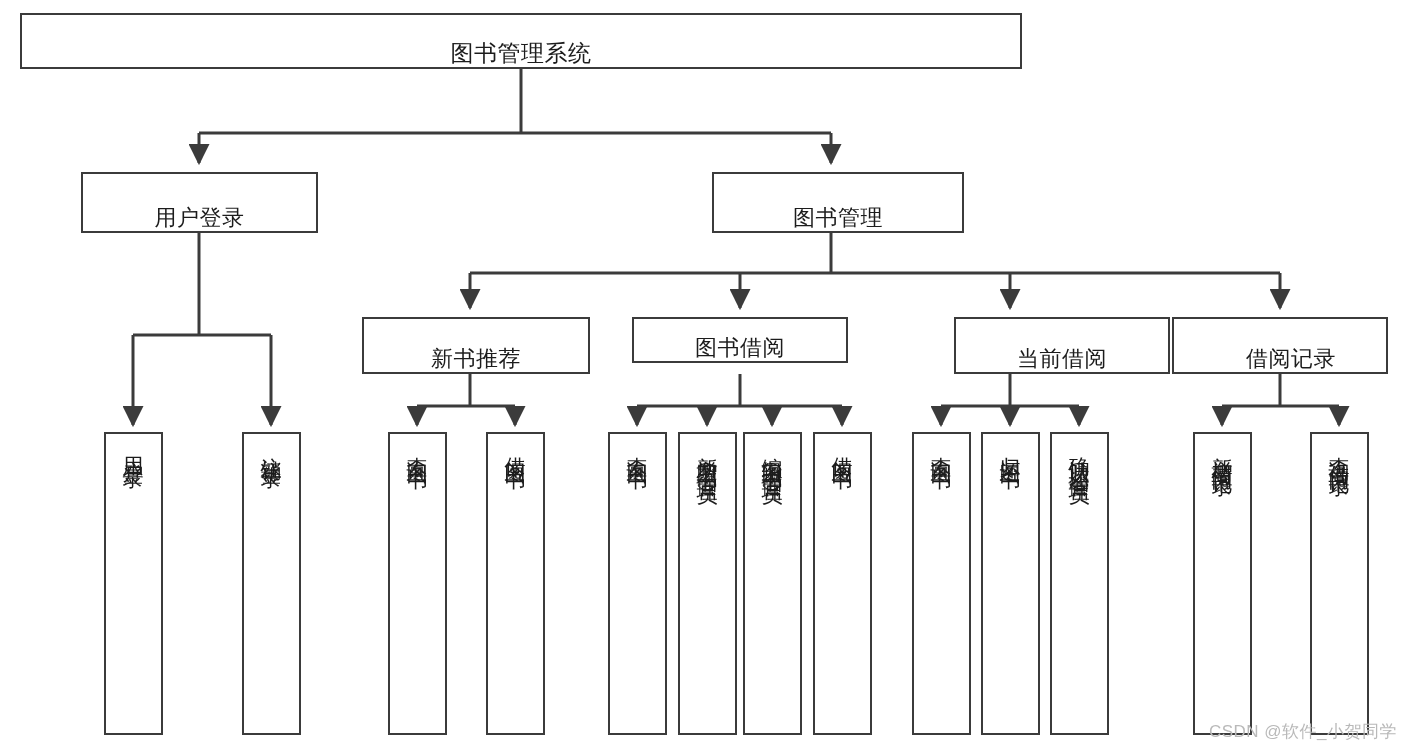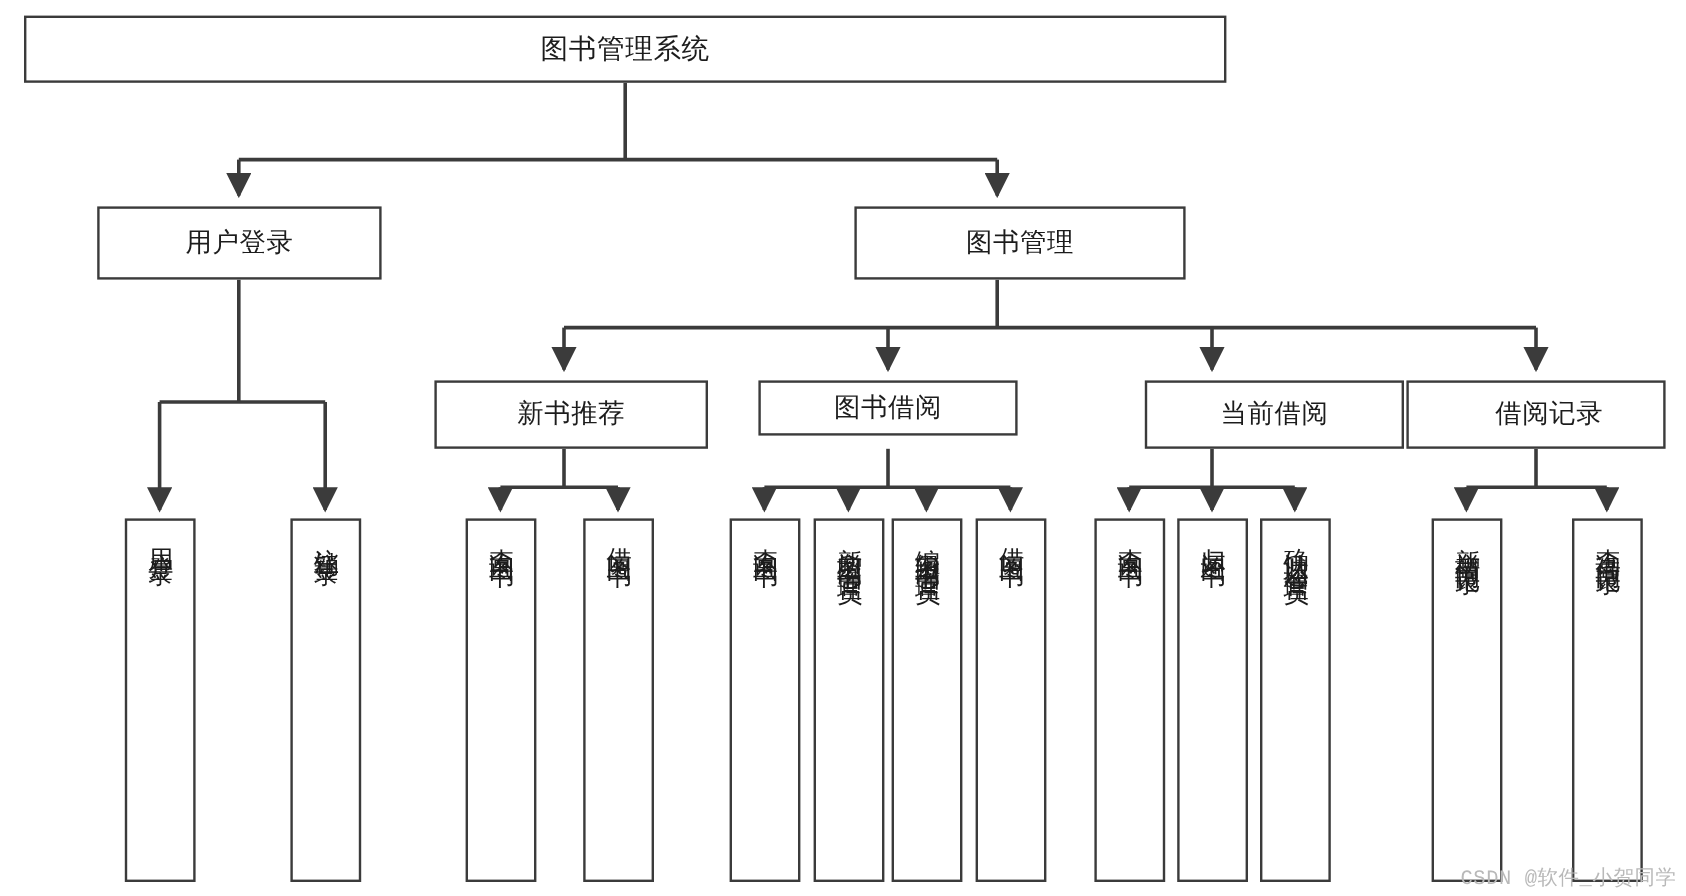--- a/index.html
+++ b/index.html
@@ -24,21 +24,21 @@
     width: 1405px;
     height: 747px;
     pointer-events: none;
   }
   .node {
     position: absolute;
     box-sizing: border-box;
     border: 2px solid #3b3b3b;
     background: #ffffff;
     display: flex;
-    align-items: center;
+    align-items: flex-end;
     justify-content: center;
     color: #1c1c1c;
   }
   .node .label {
     display: block;
     text-align: center;
     line-height: 1.12;
     letter-spacing: 0.5px;
   }
   .node.horizontal .label {
@@ -60,21 +60,20 @@
     white-space: pre;
   }
   #watermark {
     position: absolute;
     right: 8px;
     bottom: 4px;
     font-size: 17px;
     color: #b9b9b9;
     letter-spacing: 0.5px;
     user-select: none;
-    font-family: Liberation Mono, monospace;
   }
 </style>
 </head>
 <body>
 
 <div id="canvas">
 
   <svg id="edges" viewBox="0 0 1405 747">
     <defs>
       <marker id="arrow" viewBox="0 0 10 10" refX="9" refY="5" markerWidth="7" markerHeight="7" orient="auto-start-reverse">
@@ -125,21 +124,21 @@
     </g>
   </svg>
 
   <div class="node root horizontal" style="left:20px; top:13px; width:1002px; height:56px;">
     <span class="label">图书管理系统</span>
   </div>
 
   <div class="node horizontal" style="left:81px; top:172px; width:237px; height:61px;">
     <span class="label">用户登录</span>
   </div>
-  <div class="node horizontal" style="left:712px; top:172px; width:276px; height:61px;">
+  <div class="node horizontal" style="left:712px; top:172px; width:252px; height:61px;">
     <span class="label">图书管理</span>
   </div>
 
   <div class="node horizontal" style="left:362px; top:317px; width:228px; height:57px;">
     <span class="label">新书推荐</span>
   </div>
   <div class="node horizontal" style="left:632px; top:317px; width:216px; height:46px;">
     <span class="label">图书借阅</span>
   </div>
   <div class="node horizontal" style="left:954px; top:317px; width:216px; height:57px;">

